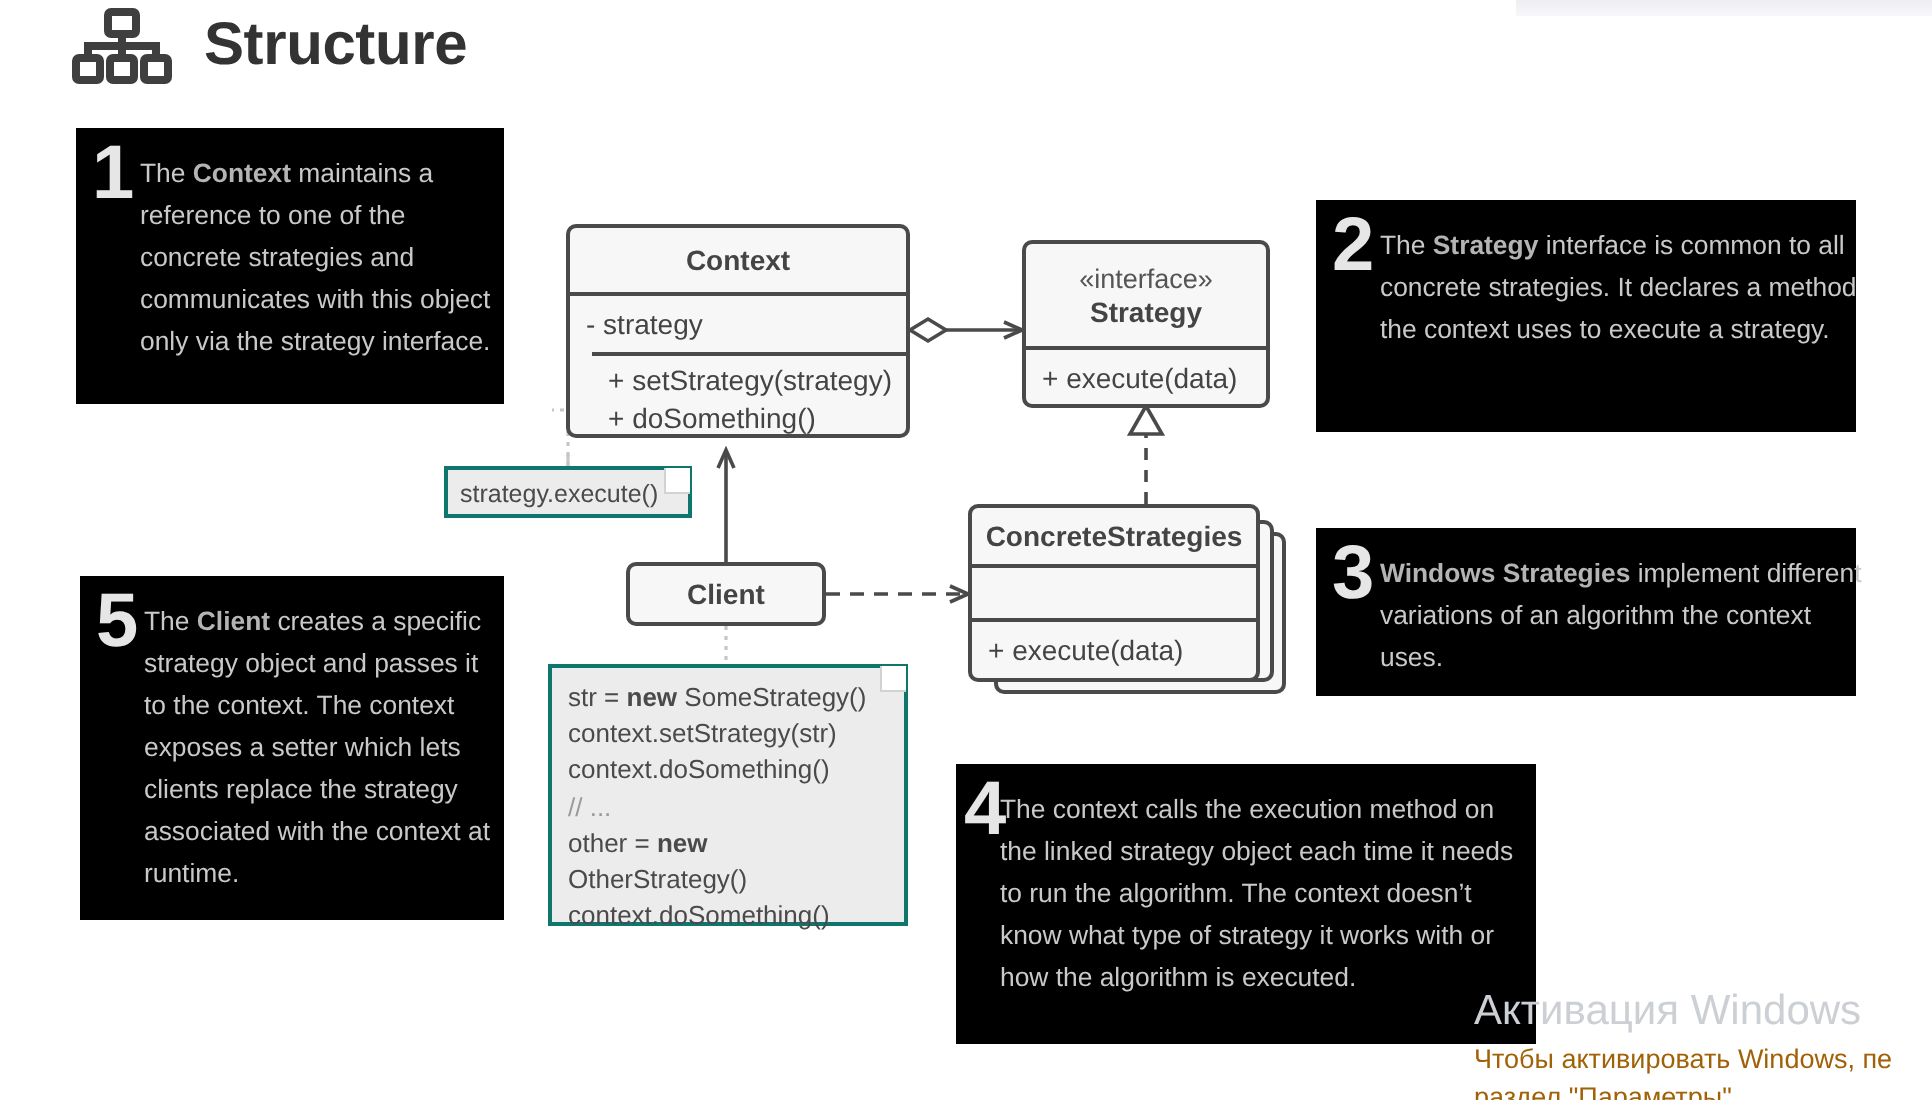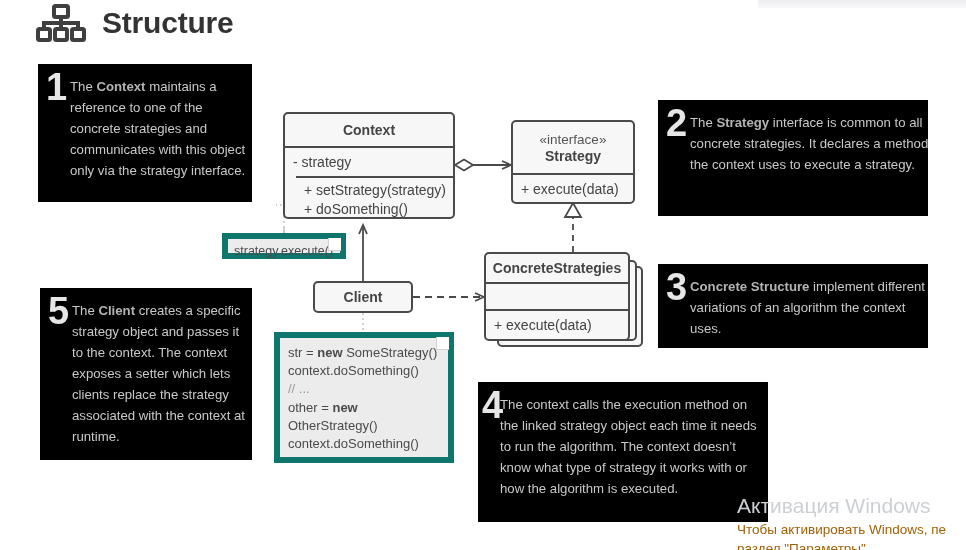--- a/index.html
+++ b/index.html
@@ -110,21 +110,21 @@
   #cs-s1{left:491px;top:260px;width:146px;height:81px;}
   #cs{left:484px;top:252px;width:146px;height:89px;}
   #cs .title{height:28px;}
   #cs .mid{height:27px;}
   #cs .ops{height:30px;}
 
   
   .codenote{
     position:absolute;box-sizing:border-box;
     background:#ececec;
-    border:6px solid #0f766e;
+    border:2px solid #0f766e;
     color:#4a4a4a;
   }
   .codenote .fold{
     position:absolute;right:-1px;top:-1px;
     width:12px;height:12px;
     background:#ffffff;
     border-left:1px solid #d2d2d2;
     border-bottom:1px solid #d2d2d2;
   }
   #note-exec{left:222px;top:233px;width:124px;height:26px;}
@@ -237,38 +237,39 @@
 
   <div class="codenote" id="note-exec">
     <div class="fold"></div>
     <div class="body">strategy.execute()</div>
   </div>
 
   <div class="codenote" id="note-code">
     <div class="fold"></div>
     <div class="body" id="code-body">
         <div>str = <b>new</b> SomeStrategy()</div>
+        <div>context.setStrategy(str)</div>
         <div>context.doSomething()</div>
         <div class="cmt">// ...</div>
         <div>other = <b>new</b> OtherStrategy()</div>
         <div>context.doSomething()</div>
       </div>
   </div>
 
   <div class="note" id="note1">
     <span class="num">1</span>
     <span class="txt">The <b>Context</b> maintains a reference to one of the concrete strategies and communicates with this object only via the strategy interface.</span>
   </div>
   <div class="note" id="note2">
     <span class="num">2</span>
     <span class="txt">The <b>Strategy</b> interface is common to all concrete strategies. It declares a method the context uses to execute a strategy.</span>
   </div>
   <div class="note" id="note3">
     <span class="num">3</span>
-    <span class="txt"><b>Concrete Structure</b> implement different variations of an algorithm the context uses.</span>
+    <span class="txt"><b>Windows Strategies</b> implement different variations of an algorithm the context uses.</span>
   </div>
   <div class="note" id="note4">
     <span class="num">4</span>
     <span class="txt">The context calls the execution method on the linked strategy object each time it needs to run the algorithm. The context doesn’t know what type of strategy it works with or how the algorithm is executed.</span>
   </div>
   <div class="note" id="note5">
     <span class="num">5</span>
     <span class="txt">The <b>Client</b> creates a specific strategy object and passes it to the context. The context exposes a setter which lets clients replace the strategy associated with the context at runtime.</span>
   </div>
 

